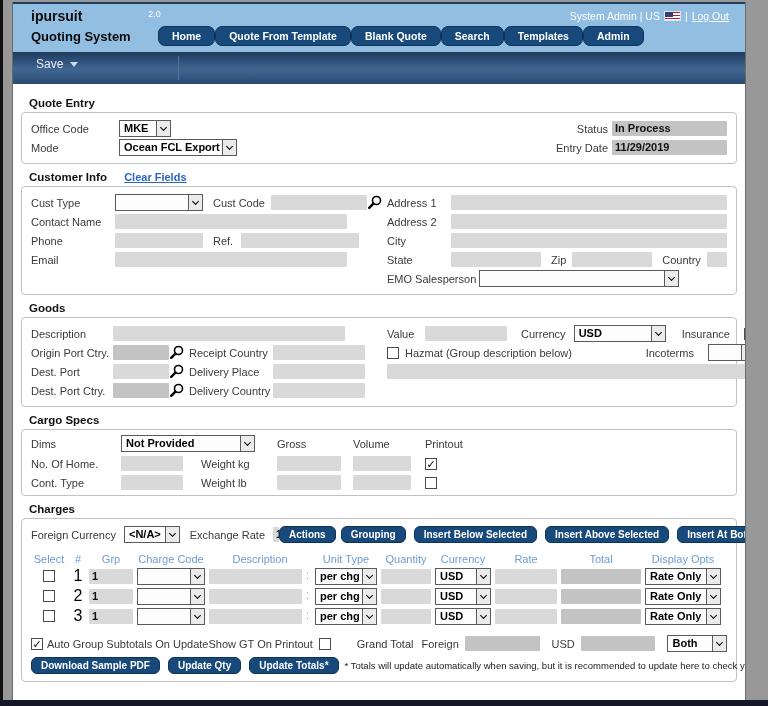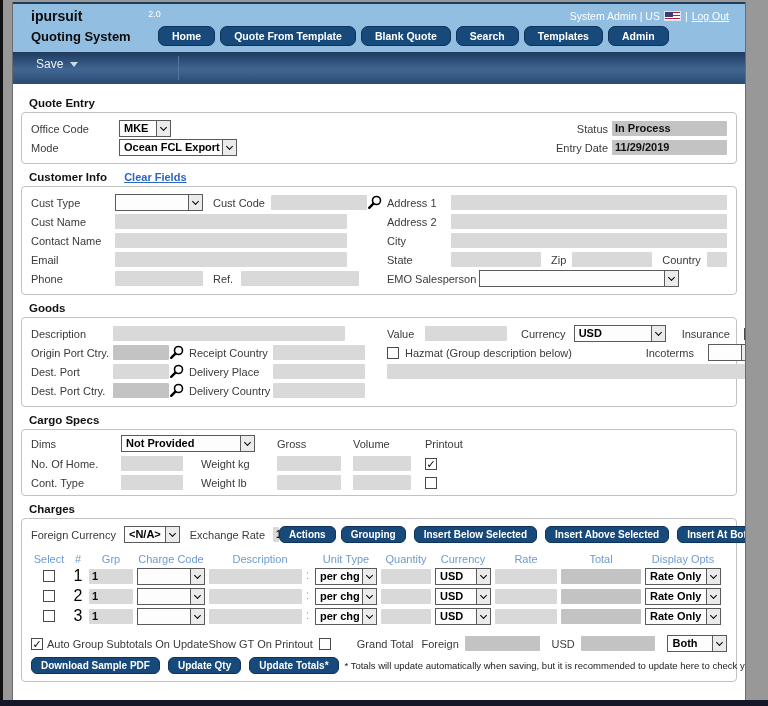--- a/index.html
+++ b/index.html
@@ -9,21 +9,21 @@
   .edge-bottom { position:absolute; left:0; bottom:0; width:100%; height:6px; background:#161629; z-index:5; }
   .page { position:absolute; left:12px; top:2px; width:734px; height:698px; background:#fff; border-left:1px solid #6b6b6b; border-right:1px solid #6b6b6b; overflow:hidden; }
 
   
   .hdr { height:50px; background:#92BEE2; border-top:2px solid #1d3d5c; position:relative; padding:4px 0 0 18px; }
   .hdr .brandrow { display:flex; align-items:flex-start; }
   .hdr .appname { font-size:14px; font-weight:bold; color:#0b0b0b; }
   .hdr .version { font-size:9px; color:#fff; margin-left:66px; margin-top:1px; }
   .hdr .row2 { display:flex; align-items:center; margin-top:2px; }
   .hdr .subtitle { font-size:13px; font-weight:bold; color:#0b0b0b; width:127px; }
-  .nav { display:flex; gap:5px; }
+  .nav { display:flex; }
   .nav .navbtn { background:#17497B; border:1px solid #0e3258; border-radius:7px; color:#fff; font-size:10.5px; font-weight:bold; padding:3px 13px; white-space:nowrap; cursor:pointer; }
   .userinfo { position:absolute; top:6px; right:16px; display:flex; align-items:center; gap:4px; color:#fff; font-size:10.5px; }
   .userinfo a { color:#fff; text-decoration:underline; cursor:pointer; }
   .flag { width:17px; height:10px; position:relative; display:inline-block;
           background:repeating-linear-gradient(#b22234 0 1.5px,#fff 1.5px 3px); border:1px solid #d9e6f2; }
   .flag::after { content:""; position:absolute; left:0; top:0; width:8px; height:5px; background:#3c3b6e; }
 
   
   .toolbar { height:32px; background:linear-gradient(#1f3b5e 0%, #3f6692 55%, #2a4a70 100%); display:flex; align-items:center; position:relative; }
   .savebtn { display:flex; align-items:center; gap:7px; color:#e8eef5; font-size:12px; padding:0 14px 8px 23px; height:100%; cursor:pointer; }
@@ -145,36 +145,32 @@
                 </span>
               </span>
             <span class="lbl" style="margin-left:10px">Cust Code</span>
             <span class="inp" style="width:96px; margin-left:6px"></span>
             <svg class="mag" viewBox="0 0 16 16">
                 <circle cx="9.5" cy="5.5" r="4" fill="none" stroke="#000" stroke-width="1.6"></circle>
                 <line x1="6.4" y1="8.6" x2="2.2" y2="12.8" stroke="#000" stroke-width="2.4" stroke-linecap="round"></line>
               </svg>
           </div>
           <div class="row">
-            <span class="lbl" style="width:84px">Cust Name</span>
-            <span class="inp" style="width:232px"></span>
-          </div>
-          <div class="row">
             <span class="lbl" style="width:84px">Contact Name</span>
-            <span class="inp" style="width:232px"></span>
-          </div>
-          <div class="row">
-            <span class="lbl" style="width:84px">Email</span>
             <span class="inp" style="width:232px"></span>
           </div>
           <div class="row">
             <span class="lbl" style="width:84px">Phone</span>
             <span class="inp" style="width:88px"></span>
             <span class="lbl" style="margin-left:10px">Ref.</span>
             <span class="inp" style="width:118px; margin-left:8px"></span>
+          </div>
+          <div class="row">
+            <span class="lbl" style="width:84px">Email</span>
+            <span class="inp" style="width:232px"></span>
           </div>
         </div>
         <div class="colR">
           <div class="row">
             <span class="lbl" style="width:64px">Address 1</span>
             <span class="inp" style="flex:1"></span>
           </div>
           <div class="row">
             <span class="lbl" style="width:64px">Address 2</span>
             <span class="inp" style="flex:1"></span>

